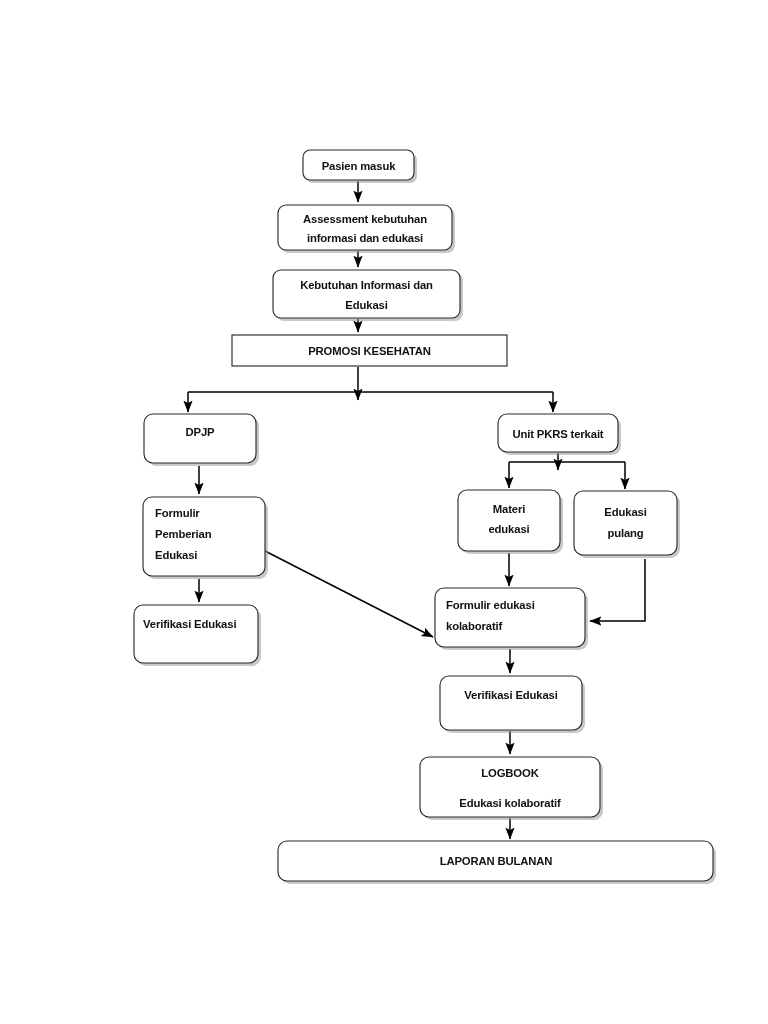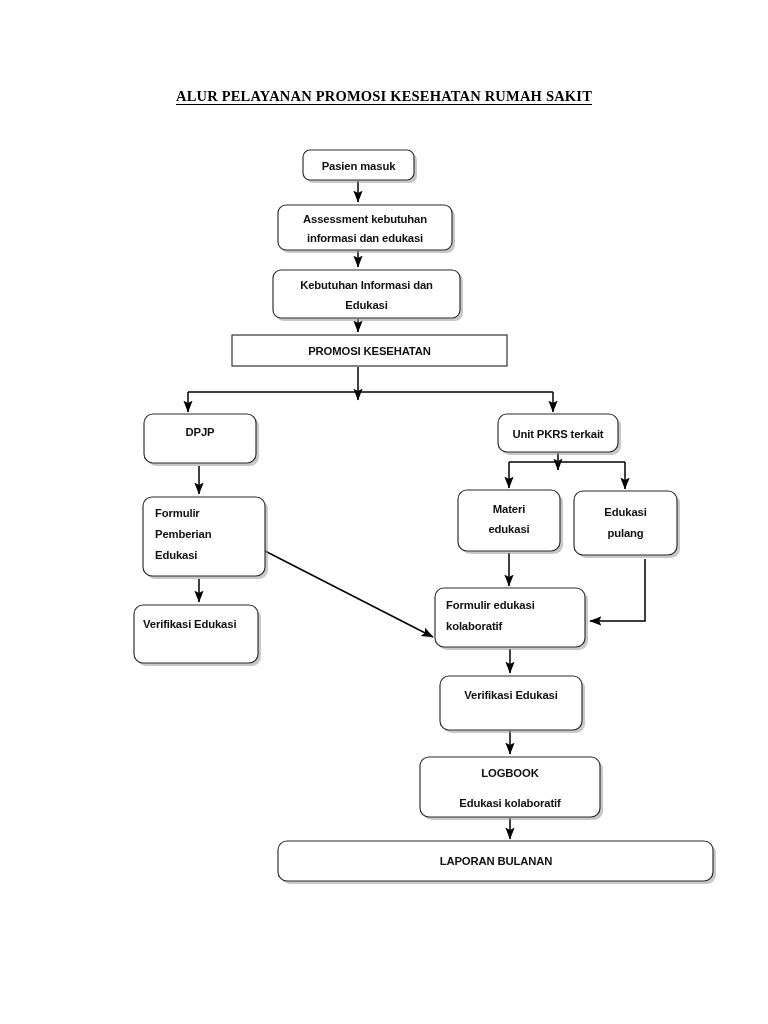--- a/index.html
+++ b/index.html
@@ -66,21 +66,20 @@
     stroke: #000000;
     stroke-width: 1.35;
     fill: none;
   }
 </style>
 </head>
 <body>
 
 <div id="page">
 
-  <div id="title">ALUR PELAYANAN PROMOSI KESEHATAN RUMAH SAKIT</div>
 
   <svg id="flow" viewBox="0 0 768 1024">
     <defs>
       <marker id="arrow" markerWidth="9" markerHeight="9" refX="7.6" refY="3.2" orient="auto" markerUnits="strokeWidth">
         <path d="M0,0.1 L8,3.2 L0,6.3 L1.6,3.2 Z" fill="#000000"></path>
       </marker>
     </defs>
 
     <g>
       <line class="conn" x1="358" y1="181" x2="358" y2="202" marker-end="url(#arrow)"></line>

